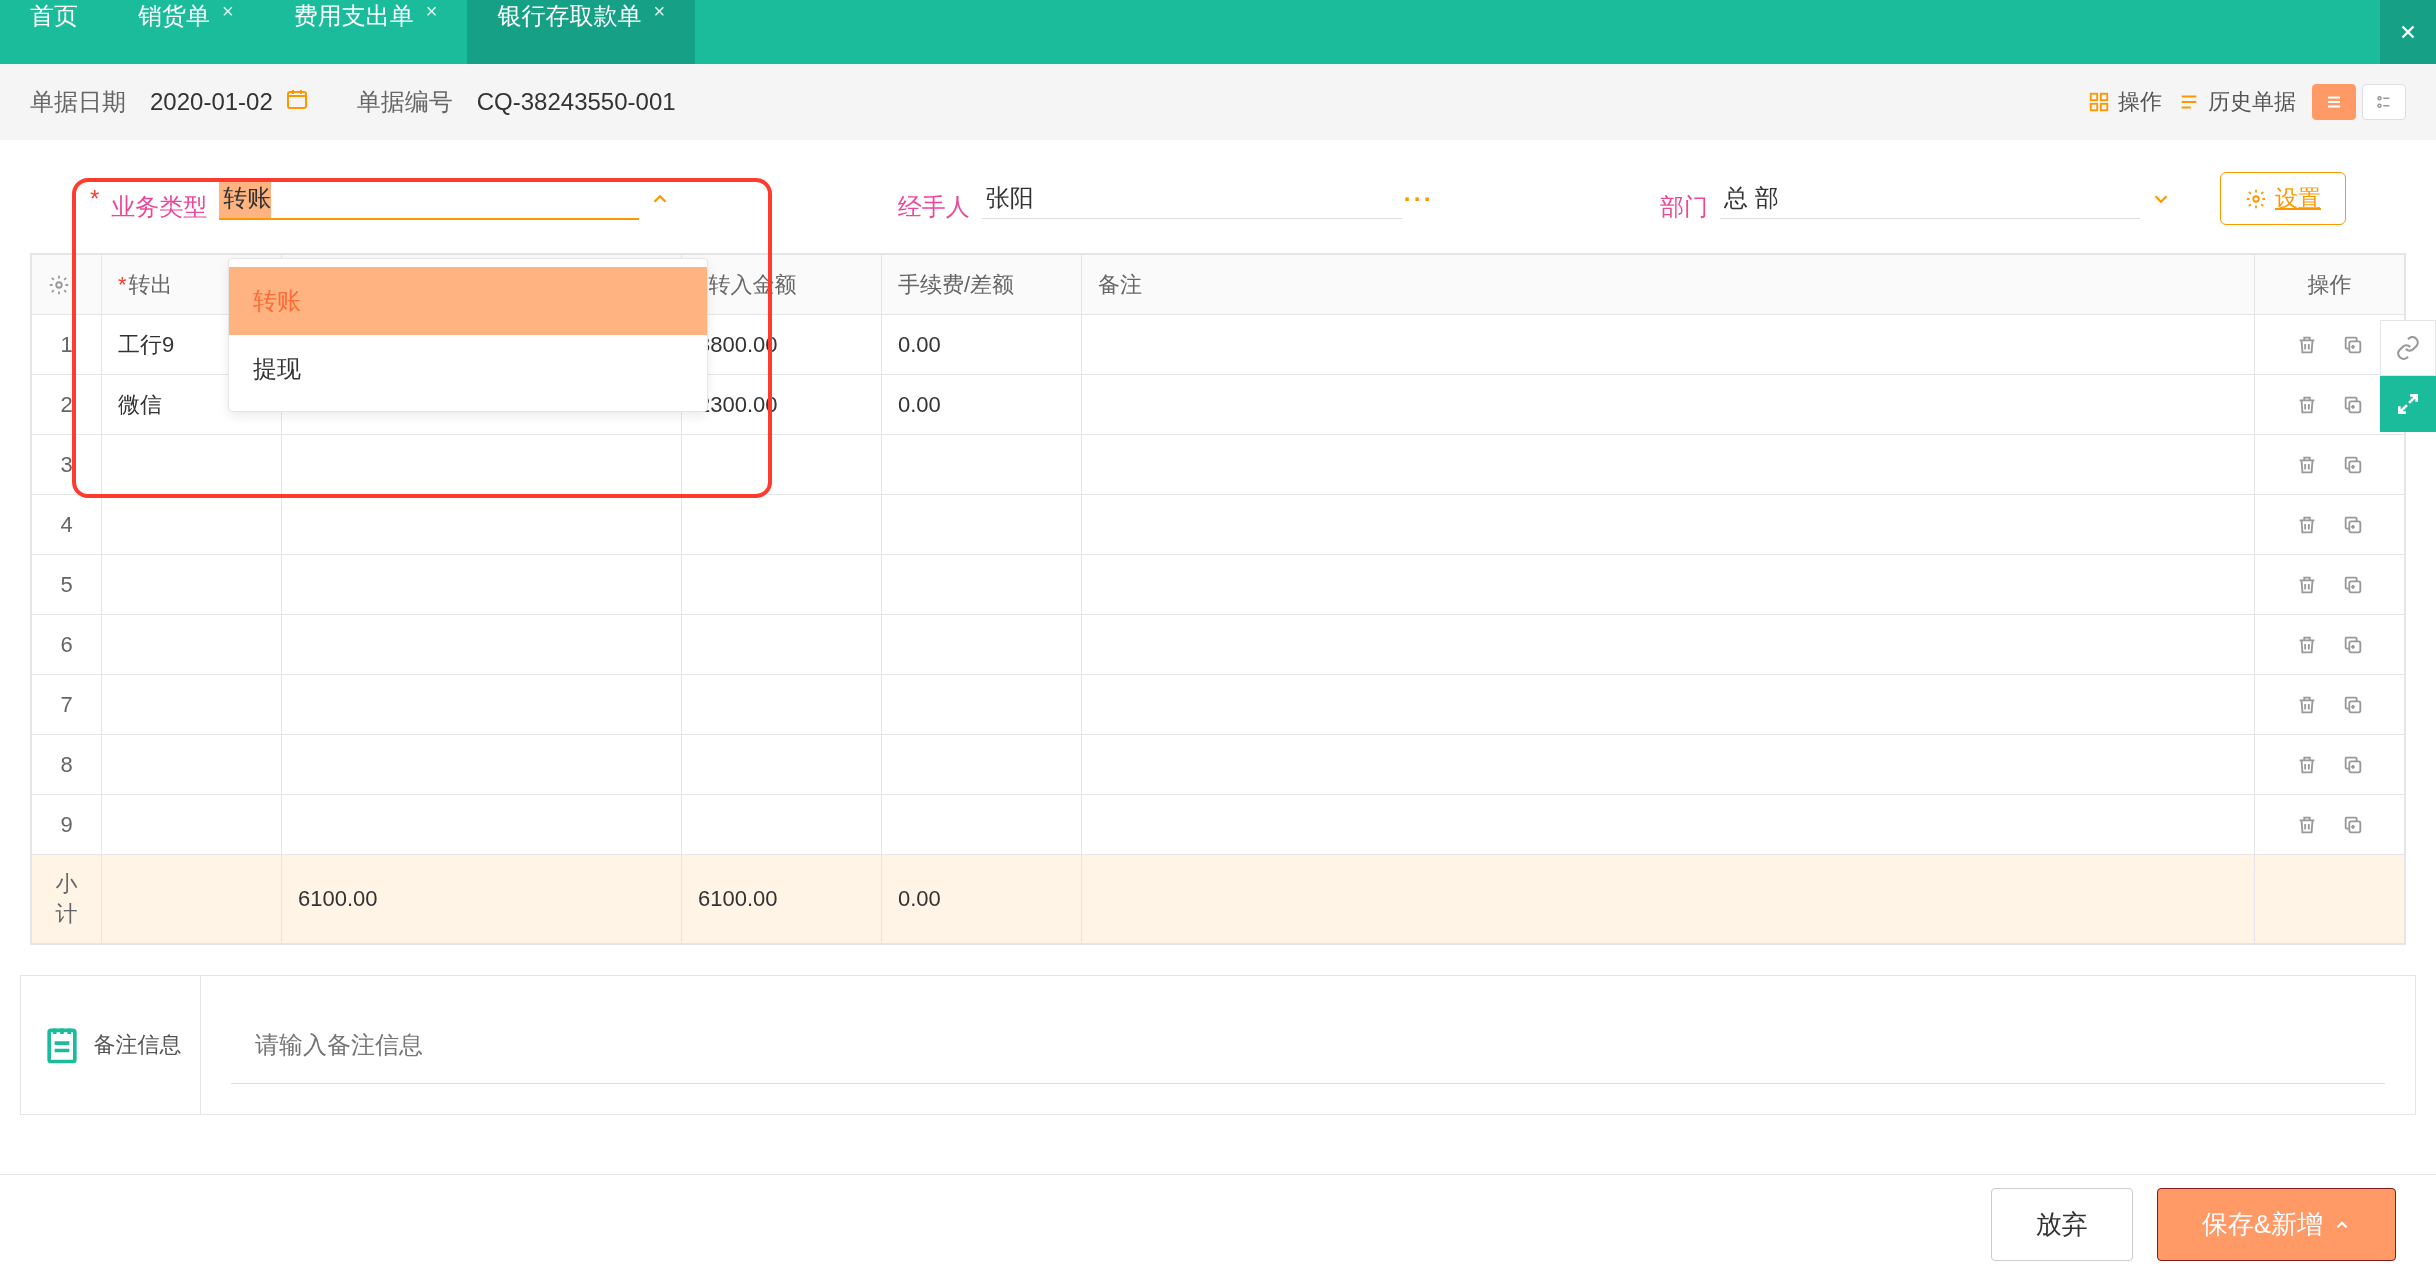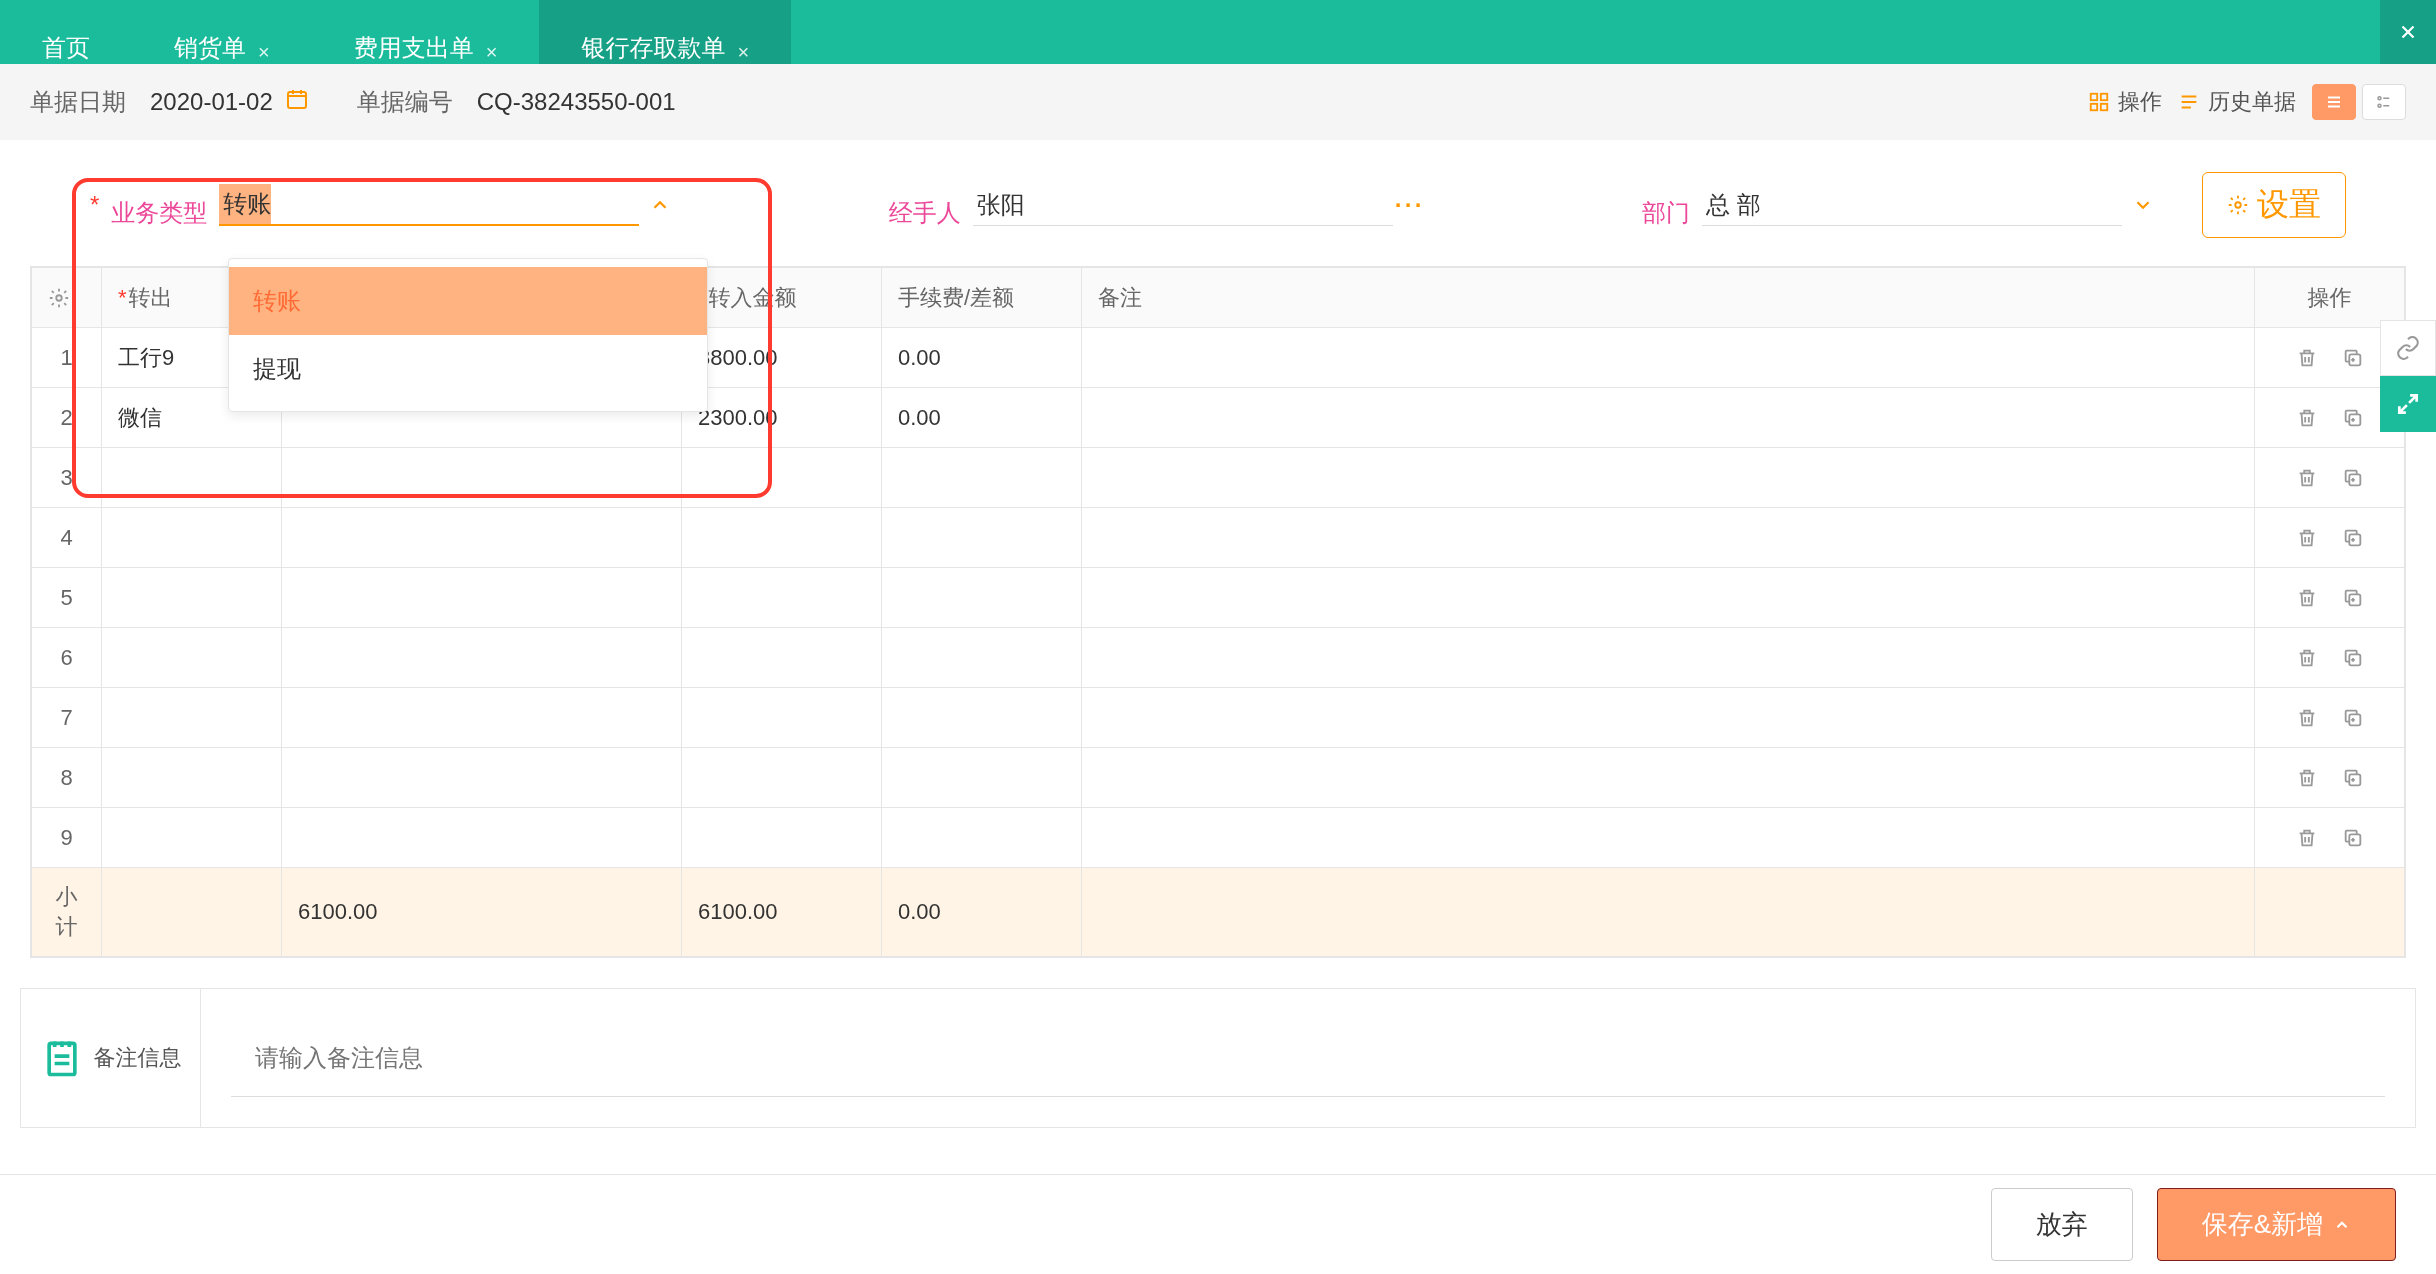--- a/index.html
+++ b/index.html
@@ -1,20 +1,20 @@
 <!DOCTYPE html>
 <html><head>
 <meta charset="utf-8">
 <style>
 * { margin: 0; padding: 0; box-sizing: border-box; font-family: -apple-system, "Microsoft YaHei", sans-serif; }
 body { background: #fff; width: 2436px; height: 1274px; overflow: hidden; transform-origin: 0 0; }
 
 
 .tab-bar { display: flex; background: #1ABC9C; height: 64px; position: relative; }
-.tab { display: flex; align-items: flex-end; padding: 0 42px; color: #fff; font-size: 24px; cursor: pointer; position: relative; }
+.tab { display: flex; align-items: flex-start; padding: 0 30px; color: #fff; font-size: 24px; cursor: pointer; position: relative; }
 .tab.active { background: #16A085; }
 .tab-close { margin-left: 12px; font-size: 20px; opacity: 0.85; }
 .tab-bar-close { position: absolute; right: 0; top: 0; width: 56px; height: 64px; background: #16A085; display: flex; align-items: center; justify-content: center; color: #fff; font-size: 28px; cursor: pointer; }
 
 
 .header-bar { display: flex; align-items: center; padding: 0 30px; height: 76px; background: #f5f5f5; font-size: 24px; color: #333; text-align: center; }
 .header-left { display: flex; align-items: center; gap: 12px; }
 .header-label { color: #666; }
 .header-value { color: #333; font-weight: 500; margin-left: 12px; }
 .cal-icon { width: 24px; height: 24px; display: inline-block; }
@@ -30,21 +30,21 @@
 .filter-row { display: flex; align-items: center; gap: 40px; padding: 16px 60px; }
 .filter-group { display: flex; align-items: center; gap: 12px; font-size: 24px; position: relative; }
 .filter-group .req { color: #FF3B30; }
 .filter-group .lbl { color: #ec4899; margin-top: 16px; }
 .filter-input { border: none; border-bottom: 2px solid #FF9800; padding: 6px 4px; font-size: 24px; width: 420px; background: transparent; color: #333; }
 .filter-input.sel::selection { background: #FF9966; }
 .filter-input.plain { border-bottom: 1px solid #ddd; width: 420px; }
 .field-wrap { position: relative; width: 460px; display: flex; align-items: center; }
 .field-wrap .chevron { position: absolute; right: 8px; color: #FF9800; }
 .field-wrap .more-dots { position: absolute; right: 8px; color: #FF9800; letter-spacing: 2px; }
-.settings-btn { margin-left: auto; border: 1px solid #FF9800; color: #FF9800; border-radius: 6px; padding: 10px 24px; display: flex; align-items: center; gap: 8px; font-size: 32px; background: #fff; cursor: pointer; }
+.settings-btn { margin-left: auto; border: 1px solid #FF9800; color: #FF9800; border-radius: 6px; padding: 10px 24px; display: flex; align-items: center; gap: 8px; font-size: 23px; background: #fff; cursor: pointer; text-decoration: underline; }
 
 
 .dropdown { position: absolute; left: 228px; top: 258px; width: 480px; background: #fff; border: 1px solid #e5e5e5; border-radius: 4px; box-shadow: 0 4px 12px rgba(0,0,0,.08); z-index: 60; padding: 8px 0; }
 .dropdown .opt { padding: 18px 24px; font-size: 24px; cursor: pointer; color: #333; }
 .dropdown .opt.selected { background: #FFB380; color: #FF6B35; }
 
 
 .table-wrap { margin: 12px 30px 0; border: 1px solid #e5e5e5; }
 .tbl { width: 100%; border-collapse: collapse; font-size: 22px; }
 .tbl th, .tbl td { border: 1px solid #e5e5e5; padding: 14px 16px; text-align: left; height: 60px; color: #333; }

